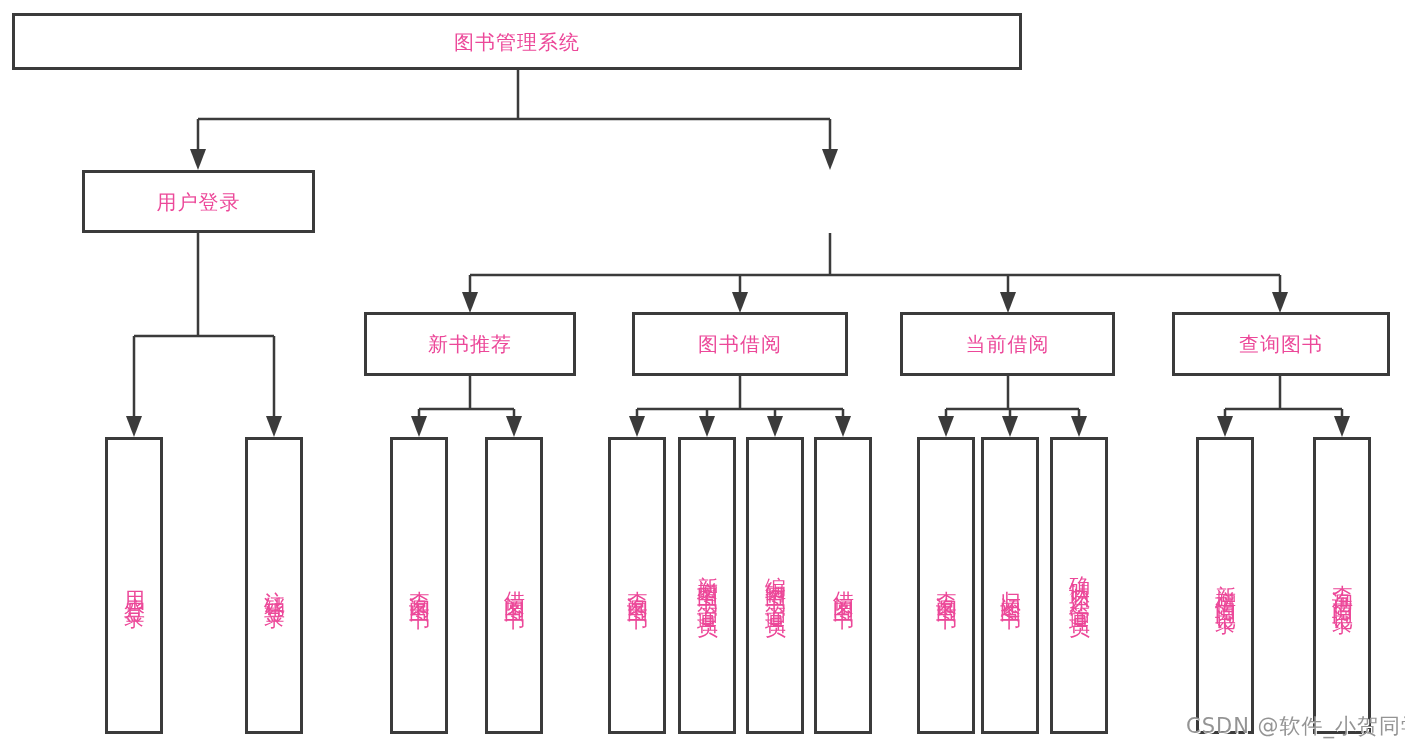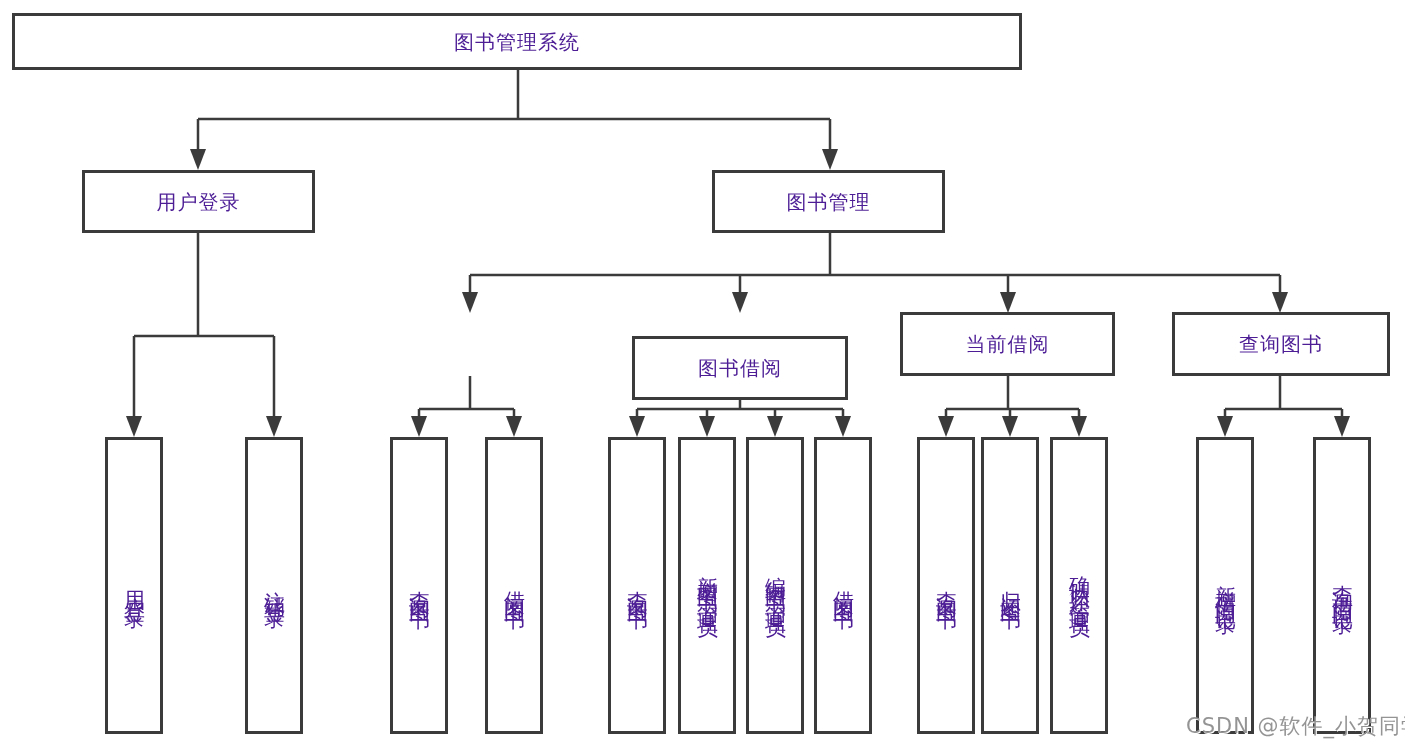--- a/index.html
+++ b/index.html
@@ -14,34 +14,34 @@
   #connectors {
     position: absolute;
     left: 0; top: 0;
     width: 1405px; height: 747px;
   }
   .node {
     position: absolute;
     box-sizing: border-box;
     background: #ffffff;
     border: 3px solid #3b3b3b;
-    color: #4c1d95;
+    color: #ec4899;
     display: flex;
     align-items: center;
     justify-content: center;
     font-size: 20px;
     line-height: 1;
     letter-spacing: 1px;
   }
   .root  { left: 12px;  top: 13px;  width: 1010px; height: 57px; }
   .l2a   { left: 82px;  top: 170px; width: 233px;  height: 63px; }
   .l2b   { left: 712px; top: 170px; width: 233px;  height: 63px; }
   .l3    { top: 312px; height: 64px; }
   .l3a   { left: 364px;  width: 212px; }
-  .l3b   { left: 632px;  width: 216px; margin-top: 24px; }
+  .l3b   { left: 632px;  width: 216px; }
   .l3c   { left: 900px;  width: 215px; text-align: center; }
   .l3d   { left: 1172px; width: 218px; }
   .leaf {
     top: 437px;
     width: 58px;
     height: 297px;
     writing-mode: vertical-rl;
     text-orientation: mixed;
     font-size: 21px;
     letter-spacing: 6px;
@@ -106,22 +106,22 @@
       <polygon points="1002,416 1018,416 1010,437"></polygon>
       <polygon points="1071,416 1087,416 1079,437"></polygon>
       <polygon points="1217,416 1233,416 1225,437"></polygon>
       <polygon points="1334,416 1350,416 1342,437"></polygon>
     </g>
   </svg>
 
   <div class="node root">图书管理系统</div>
 
   <div class="node l2a">用户登录</div>
-  <div class="node l2b">图书管理</div>
 
+  <div class="node l3 l3a">新书推荐</div>
   <div class="node l3 l3b">图书借阅</div>
   <div class="node l3 l3c">当前借阅</div>
   <div class="node l3 l3d">查询图书</div>
 
   <div class="node leaf lf1">用户登录</div>
   <div class="node leaf lf2">注销登录</div>
 
   <div class="node leaf lf3">查询图书</div>
   <div class="node leaf lf4">借阅图书</div>
 

